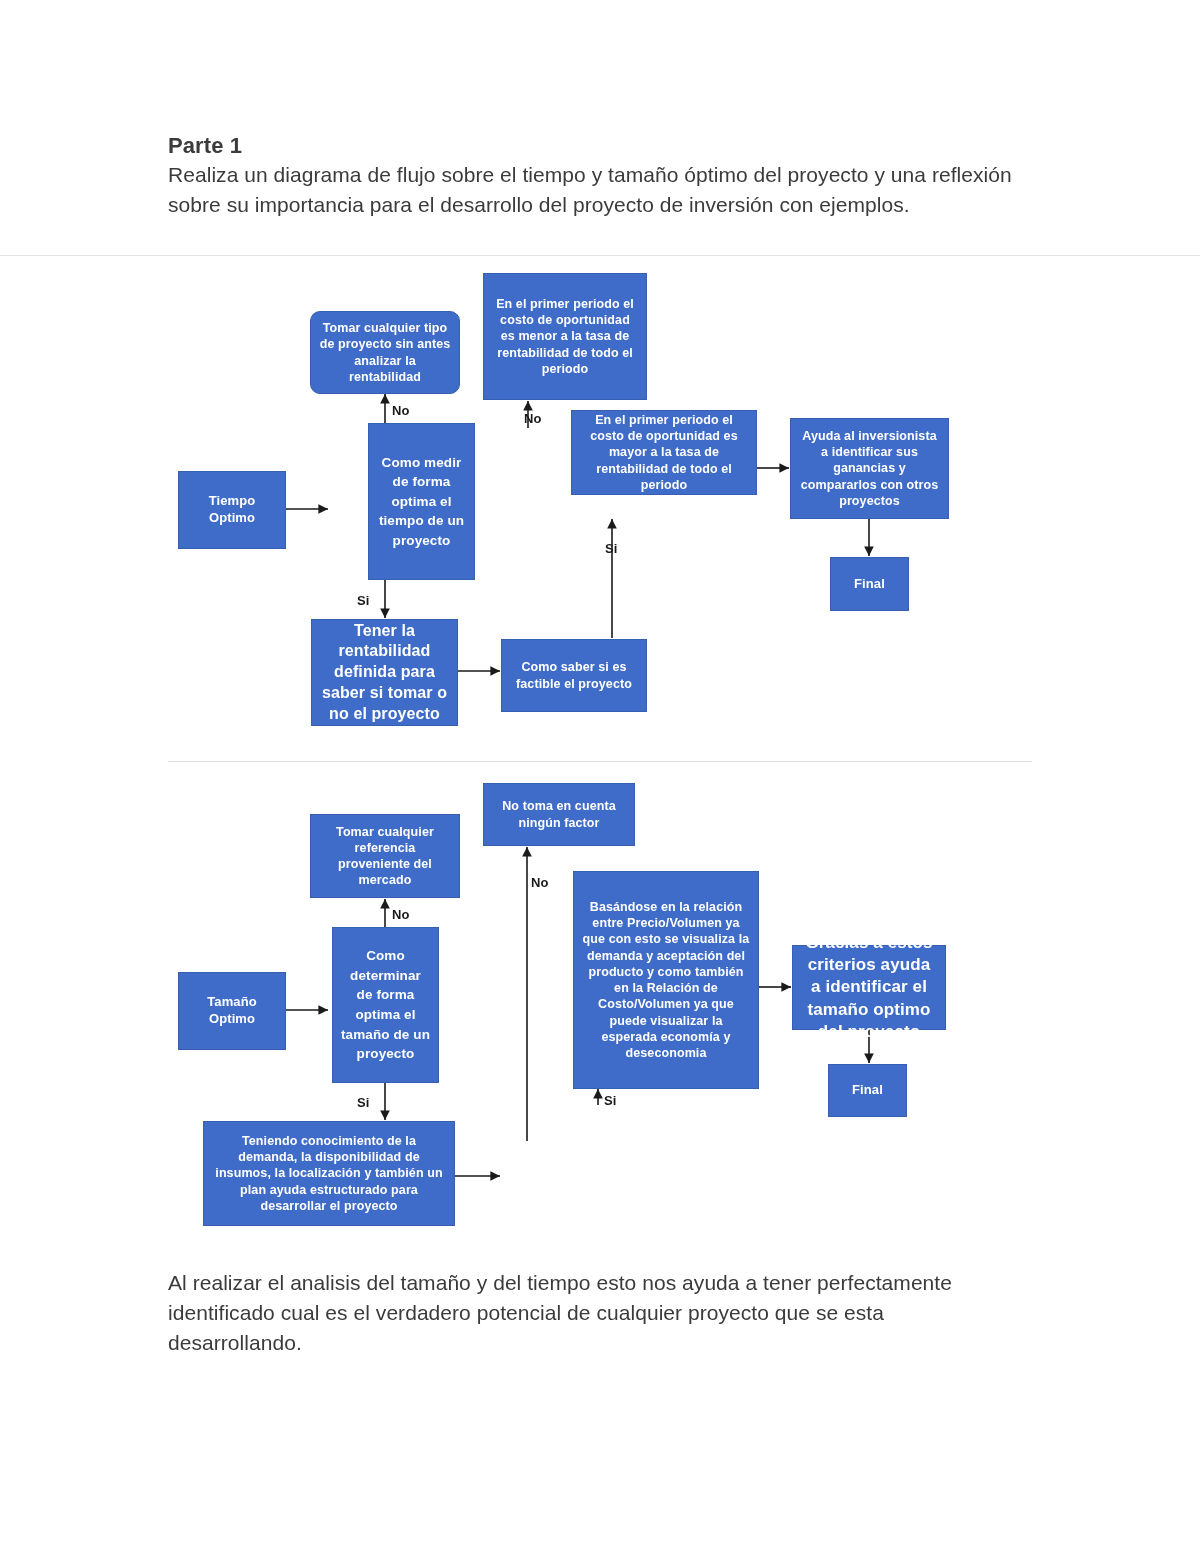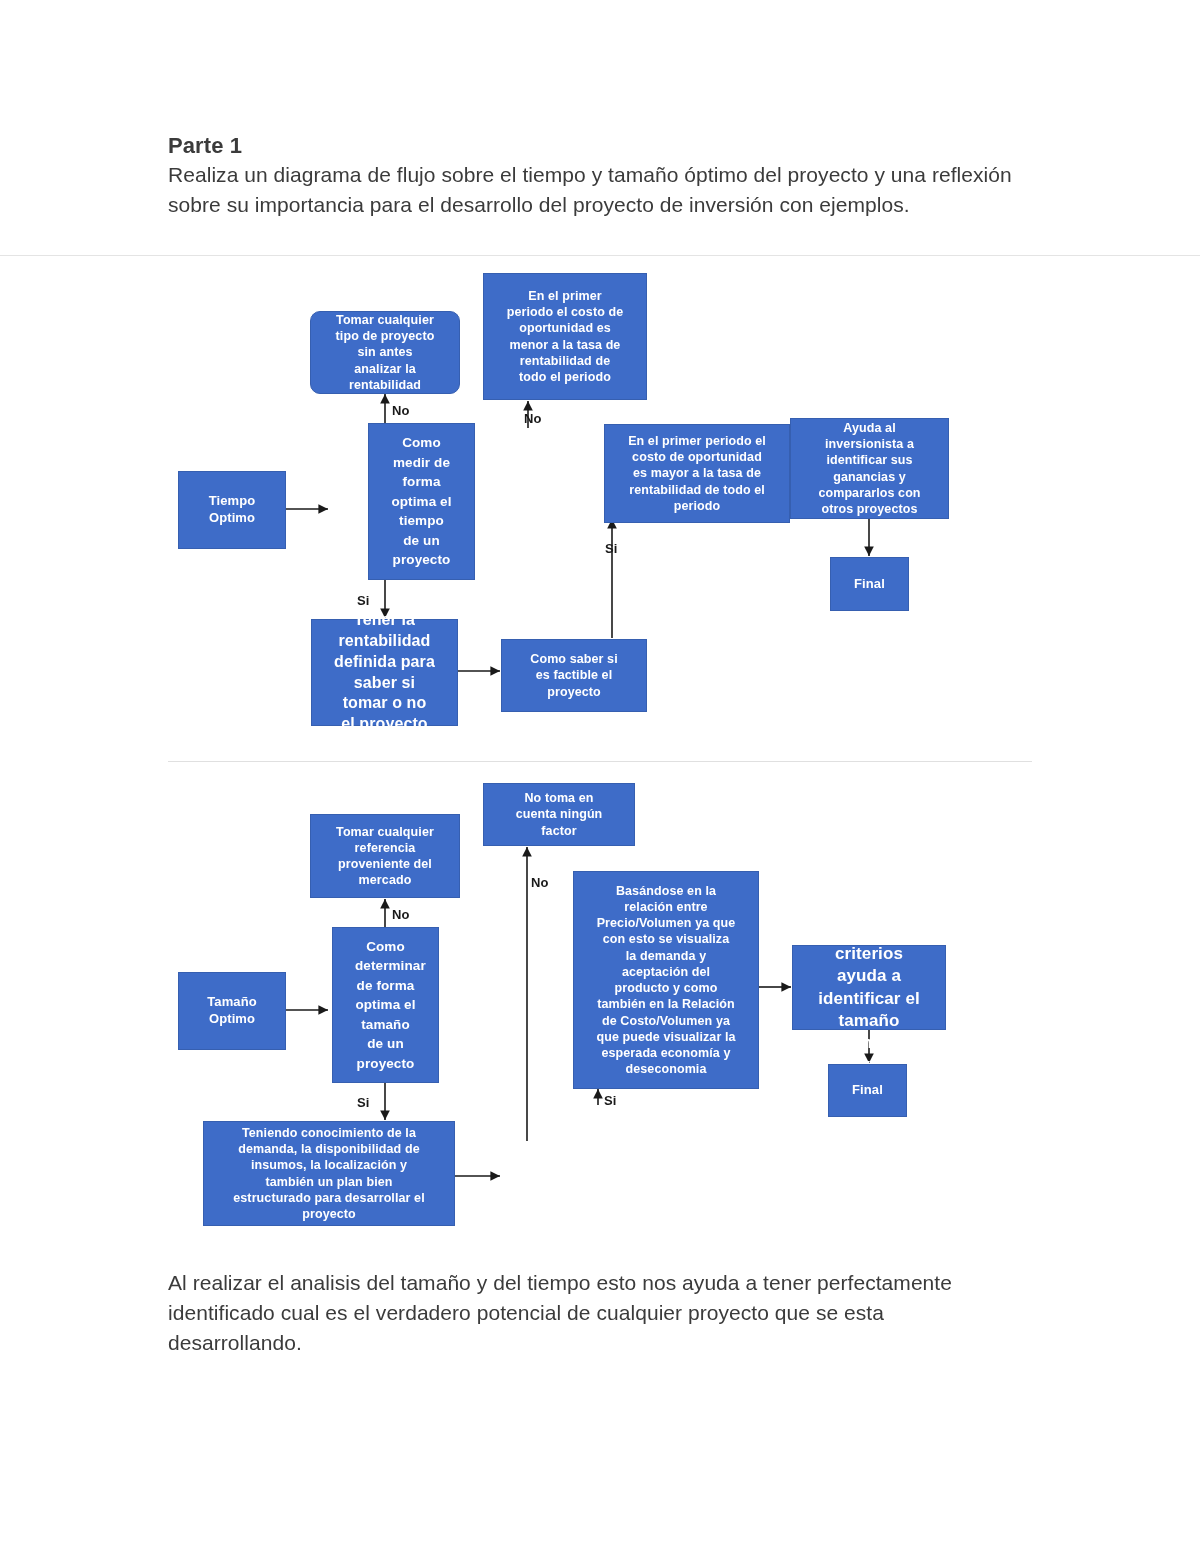--- a/index.html
+++ b/index.html
@@ -37,21 +37,21 @@
   .node{
     position:absolute;
     background:#3E6CC8;
     border:1px solid #365fb0;
     color:#ffffff;
     font-weight:bold;
     display:flex;align-items:center;justify-content:center;
     text-align:center;
     box-sizing:border-box;
     line-height:1.30;
-    padding:3px 22px;
+    padding:3px 8px;
     letter-spacing:.1px;
   }
   .node span{display:block;width:100%;}
 
   
   .elabel{
     position:absolute;
     font-size:13px;
     font-weight:bold;
     color:#1a1a1a;
@@ -112,21 +112,21 @@
       </div>
 
       <div class="node" style="left:501px;top:383px;width:146px;height:73px;font-size:12.5px;justify-content:center;">
         <span>Como saber si es factible el proyecto</span>
       </div>
 
       <div class="node" style="left:483px;top:17px;width:164px;height:127px;font-size:12.5px;">
         <span>En el primer periodo el costo de oportunidad es menor a la tasa de rentabilidad de todo el periodo</span>
       </div>
 
-      <div class="node" style="left:571px;top:168px;width:186px;height:99px;font-size:12.5px;margin-left:33px;">
+      <div class="node" style="left:571px;top:154px;width:186px;height:85px;font-size:12.5px;">
         <span>En el primer periodo el costo de oportunidad es mayor a la tasa de rentabilidad de todo el periodo</span>
       </div>
 
       <div class="node" style="left:790px;top:162px;width:159px;height:101px;font-size:12.5px;">
         <span>Ayuda al inversionista a identificar sus ganancias y compararlos con otros proyectos</span>
       </div>
 
       <div class="node" style="left:830px;top:301px;width:79px;height:54px;font-size:13px;">
         <span>Final</span>
       </div>
@@ -172,21 +172,21 @@
 
       <div class="node" style="left:310px;top:49px;width:150px;height:84px;font-size:12.5px;">
         <span>Tomar cualquier referencia proveniente del mercado</span>
       </div>
 
       <div class="node" style="left:332px;top:162px;width:107px;height:156px;font-size:13.5px;line-height:1.45;">
         <span>Como determinar de forma optima el tamaño de un proyecto</span>
       </div>
 
       <div class="node" style="left:203px;top:356px;width:252px;height:105px;font-size:12.5px;">
-        <span>Teniendo conocimiento de la demanda, la disponibilidad de insumos, la localización y también un plan bien estructurado para desarrollar el proyecto</span>
+        <span>Teniendo conocimiento de la demanda, la disponibilidad de insumos, la localización y también un plan ayuda estructurado para desarrollar el proyecto</span>
       </div>
 
 
       <div class="node" style="left:483px;top:18px;width:152px;height:63px;font-size:12.5px;">
         <span>No toma en cuenta ningún factor</span>
       </div>
 
       <div class="node" style="left:573px;top:106px;width:186px;height:218px;font-size:12.5px;">
         <span>Basándose en la relación entre Precio/Volumen ya que con esto se visualiza la demanda y aceptación del producto y como también en la Relación de Costo/Volumen ya que puede visualizar la esperada economía y deseconomia</span>
       </div>

